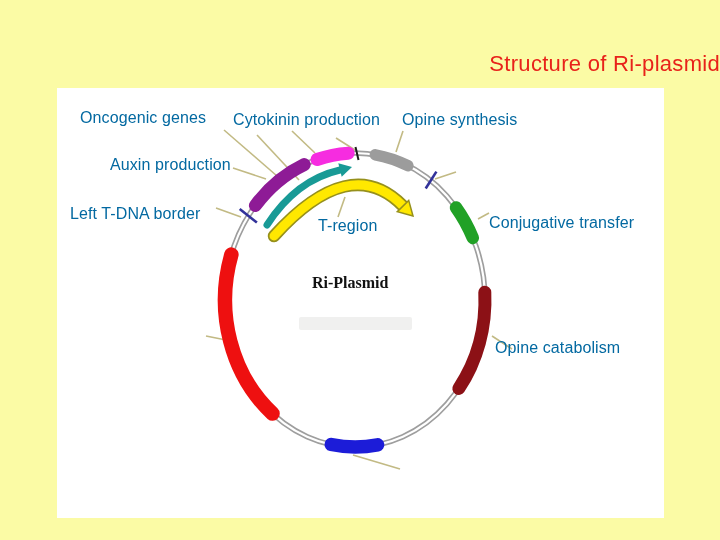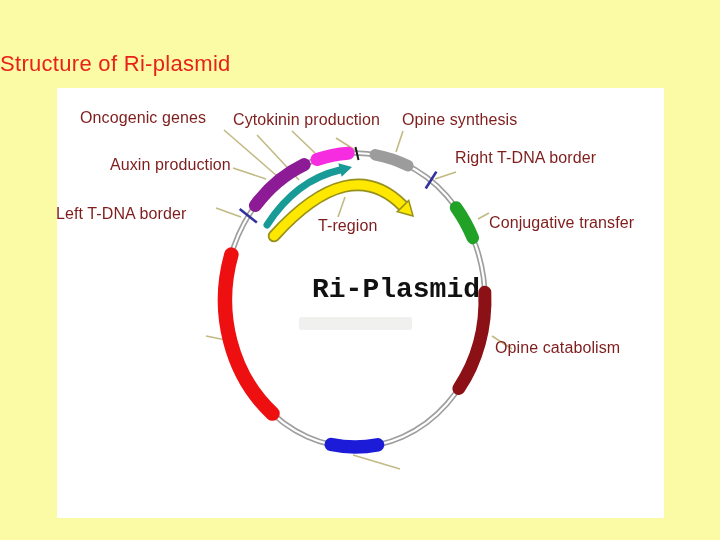--- a/index.html
+++ b/index.html
@@ -1,24 +1,24 @@
 <!DOCTYPE html>
 <html><head>
 <meta charset="utf-8">
 <style>
   html,body{margin:0;padding:0;}
   body{width:720px;height:540px;background:#FBFBA5;font-family:"Liberation Sans",sans-serif;}
   .slide{position:relative;width:720px;height:540px;overflow:hidden;}
-  .title{position:absolute;left:0;top:51px;width:720px;text-align:left;
+  .title{position:absolute;left:0;top:51px;width:720px;text-align:right;
          font-size:22px;letter-spacing:.3px;color:#E8221A;}
   .panel{position:absolute;left:57px;top:88px;width:607px;height:430px;background:#FFFFFF;}
   svg.diagram{position:absolute;left:0;top:0;width:720px;height:540px;}
-  .lbl{position:absolute;font-size:16px;color:#7f1d1d;white-space:nowrap;letter-spacing:.1px;}
-  .center-lbl{position:absolute;font-family:Liberation Mono, monospace;font-weight:bold;
-              font-size:28px;color:#111;white-space:nowrap;}
+  .lbl{position:absolute;font-size:16px;color:#0369a1;white-space:nowrap;letter-spacing:.1px;}
+  .center-lbl{position:absolute;font-family:Liberation Serif, serif;font-weight:bold;
+              font-size:16px;color:#111;white-space:nowrap;}
 </style>
 </head>
 <body>
 
 <div class="slide">
 
   <div class="title">Structure of Ri-plasmid</div>
 
   <div class="panel"></div>
 
@@ -62,20 +62,19 @@
 
     <line x1="355.5" y1="147" x2="358.5" y2="160" stroke-width="2" stroke="#1A1A1A"></line>
     <line x1="436.4" y1="171.6" x2="425.7" y2="188.5" stroke-width="2.6" stroke="#32329A"></line>
     <line x1="239.7" y1="209" x2="256.9" y2="222.6" stroke-width="2.6" stroke="#32329A"></line>
   </svg>
 
   <div class="lbl" style="left:80px;top:109px">Oncogenic genes</div>
   <div class="lbl" style="left:233px;top:111px">Cytokinin production</div>
   <div class="lbl" style="left:402px;top:111px">Opine synthesis</div>
   <div class="lbl" style="left:110px;top:156px">Auxin production</div>
-  <div class="lbl" style="left:455px;top:149px">Right T-DNA border</div>
-  <div class="lbl" style="left:56px;top:205px">Left T-DNA border</div>
+  <div class="lbl" style="left:70px;top:205px">Left T-DNA border</div>
   <div class="lbl" style="left:489px;top:214px">Conjugative transfer</div>
   <div class="lbl" style="left:318px;top:217px">T-region</div>
   <div class="lbl" style="left:495px;top:339px">Opine catabolism</div>
 
   <div class="center-lbl" style="left:312px;top:274px">Ri-Plasmid</div>
 </div>
 
 </body></html>

